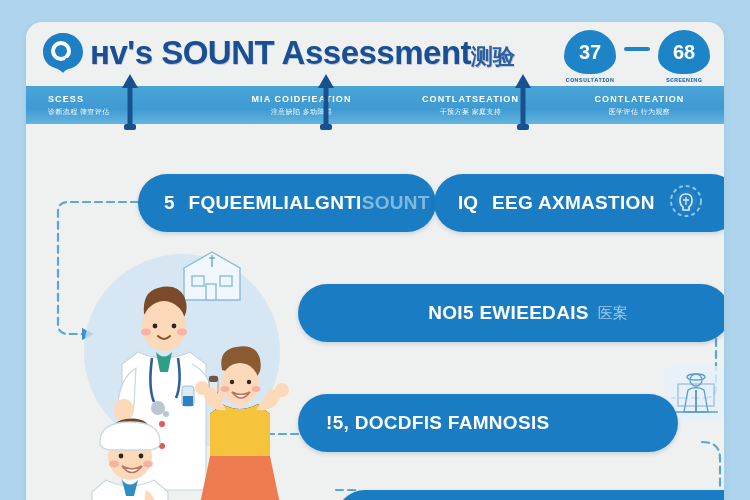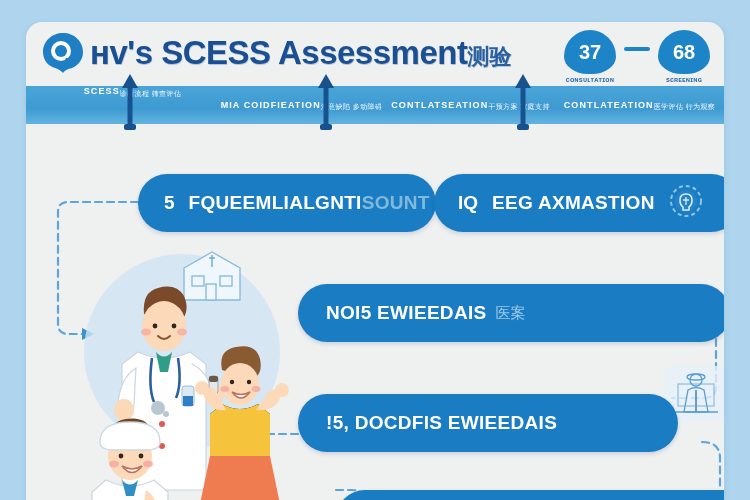--- a/index.html
+++ b/index.html
@@ -37,39 +37,39 @@
     letter-spacing:.2px;filter:blur(.35px);white-space:nowrap;
   }
   .badge-link{width:26px;height:4px;background:#1d84c8;border-radius:2px;margin:0 2px 16px;}
   
   #nav{
     position:absolute;left:0;top:64px;width:100%;height:38px;
     background:linear-gradient(180deg,#4aa4d8 0%,#3e9ad2 60%,#63b4df 100%);
     display:flex;
   }
   .nav-cell{
-    flex:1;display:flex;align-items:center;justify-content:center;
+    flex:1;display:flex;flex-direction:column;align-items:center;justify-content:center;
     color:#fff;
   }
   .nav-cell.first{align-items:flex-start;padding-left:22px;}
   .nav-label{font-size:9px;font-weight:bold;letter-spacing:1.1px;}
   .nav-sub{font-size:7px;margin-top:3px;filter:blur(.55px);letter-spacing:.4px;opacity:.95;}
   
   .pill{
     position:absolute;background:#1a7cc2;border-radius:999px;
     display:flex;align-items:center;color:#fff;
     box-shadow:0 2px 4px rgba(20,70,120,.18);
   }
   .pill-num{font-size:19px;font-weight:bold;margin-right:14px;}
   .pill-txt{font-size:19px;font-weight:bold;letter-spacing:.3px;white-space:nowrap;}
   .pill-txt .faint{color:#7fb9de;}
   .pill-cjk{font-size:15px;color:#9ccae8;margin-left:9px;font-family:Liberation Serif, serif;}
   #pill1{left:112px;top:152px;width:272px;height:58px;padding-left:26px;}
   #pill2{left:408px;top:152px;width:282px;height:58px;padding-left:24px;}
-  #pill3{left:272px;top:262px;width:404px;height:58px;padding-left:28px;}
+  #pill3{left:272px;top:262px;width:404px;height:58px;padding-left:28px;justify-content:center;}
   #pill4{left:272px;top:372px;width:352px;height:58px;padding-left:28px;}
   #pill5{left:310px;top:468px;width:400px;height:58px;padding-left:34px;}
   svg.conn{position:absolute;overflow:visible;}
   
   #illus{position:absolute;left:0;top:196px;width:268px;height:290px;}
   #halo{
     position:absolute;left:58px;top:232px;width:196px;height:196px;border-radius:50%;
     background:#cfe3f2;opacity:.8;
   }
 </style>
@@ -83,21 +83,21 @@
     <div id="logo">
       <svg width="46" height="46" viewBox="0 0 46 46">
         <path d="M23 3C12 3 3 11 3 22c0 8 5 14 12 16 4 1 6 3 8 5 2-3 5-4 9-5 7-3 11-9 11-16C43 11 34 3 23 3z" fill="#1f7fc4"></path>
         <circle cx="21" cy="21" r="10" fill="#fff"></circle>
         <circle cx="21" cy="21" r="6" fill="#1f7fc4"></circle>
         <rect x="27" y="27" width="10" height="4.5" rx="2.2" fill="#1f7fc4" transform="rotate(42 27 27)"></rect>
       </svg>
     </div>
 
     <div id="title">
-      <span>ʜᴠ's SCESS Assessment</span><span class="cjk">测验</span>
+      <span>ʜᴠ's SOUNT Assessment</span><span class="cjk">测验</span>
     </div>
 
     <div id="badges">
       <div class="badge-col">
         <div class="badge">37</div>
         <div class="badge-sub">ᴄᴏɴsᴜʟᴛᴀᴛɪᴏɴ</div>
       </div>
       <div class="badge-link"></div>
       <div class="badge-col">
         <div class="badge">68</div>
@@ -259,20 +259,20 @@
       </svg>
     </span>
   </div>
 
   <div class="pill" id="pill3">
     <span class="pill-txt">NOI5 EWIEEDAIS</span>
     <span class="pill-cjk">医案</span>
   </div>
 
   <div class="pill" id="pill4">
-    <span class="pill-txt">!5, DOCDFIS EWIEEDAIS</span>
+    <span class="pill-txt">!5, DOCDFIS FAMNOSIS</span>
   </div>
 
   <div class="pill" id="pill5">
     
   </div>
 
 </div>
 
 </body></html>

